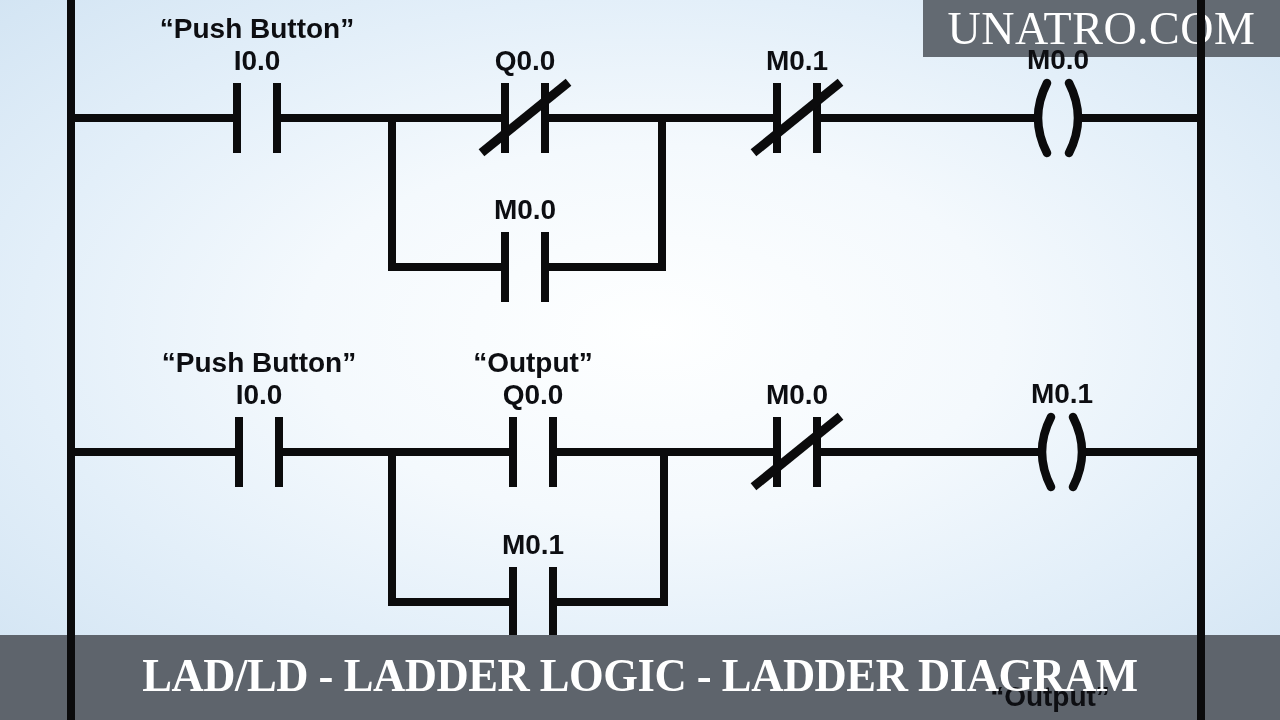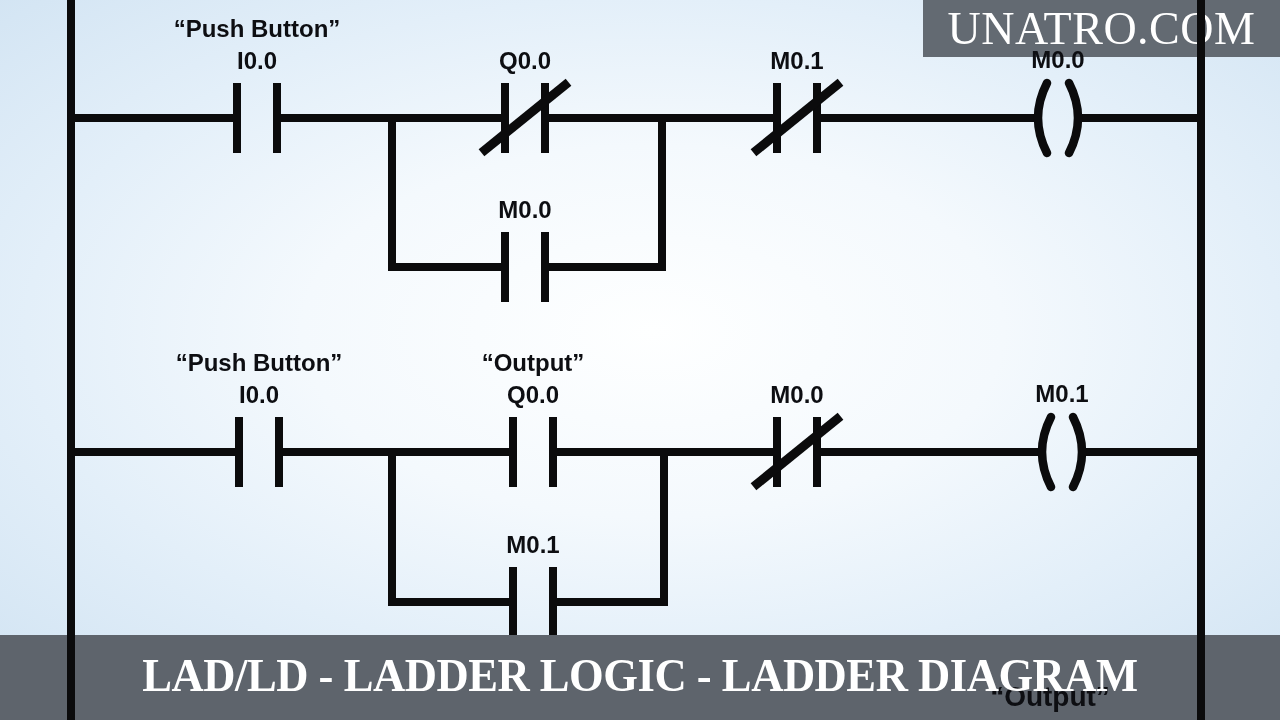--- a/index.html
+++ b/index.html
@@ -17,21 +17,21 @@
     background:radial-gradient(ellipse 72% 68% at 51% 46%,
       #feffff 0%, #f4f9fd 38%, #e3eff9 68%, #d2e4f3 100%);
   }
   .stage{position:absolute;left:0;top:0;width:1280px;height:720px;}
   .ln{position:absolute;background:var(--line);}
   .slash{transform:rotate(-39deg);}
   .lbl{
     position:absolute;
     transform:translateX(-50%);
     font-weight:700;
-    font-size:24px;
+    font-size:28px;
     line-height:34px;
     letter-spacing:0px;
     color:var(--label);
     white-space:nowrap;
     z-index:3;
   }
   .coil-svg{position:absolute;z-index:1;}
   .rail{position:absolute;top:0;height:720px;background:var(--line);z-index:5;}
   .banner-bg{position:absolute;z-index:2;}
   .banner-bg.top{left:923px;top:0;width:357px;height:57px;background:var(--banner-top);}

